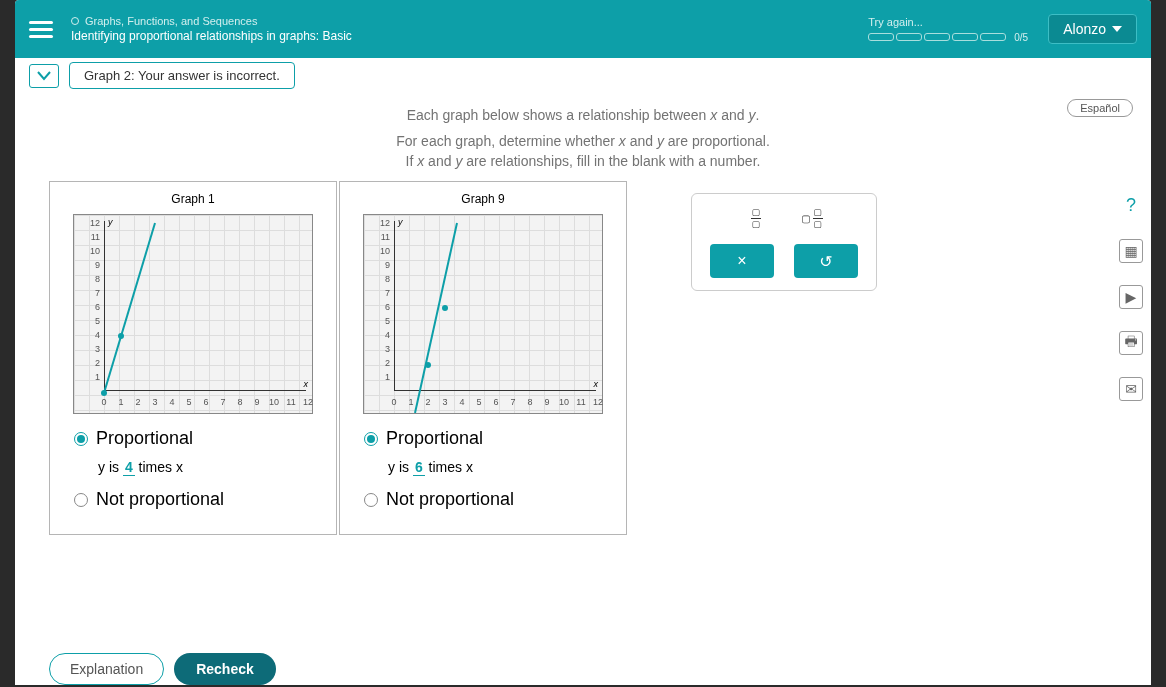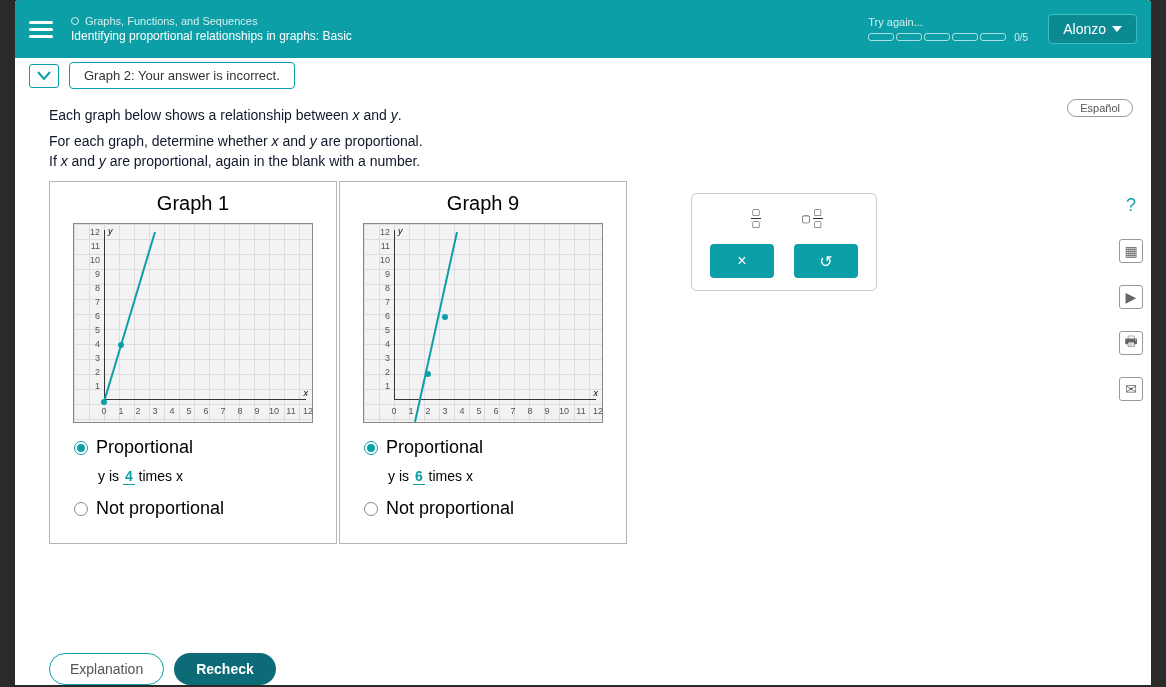--- a/index.html
+++ b/index.html
@@ -18,25 +18,25 @@
 .progress-seg { width: 26px; height: 8px; border: 1px solid #a8dedd; border-radius: 3px; }
 .progress-text { font-size: 10px; color: #d2efee; margin-left: 6px; }
 .user-btn { background: #0b8a92; color: #fff; border: 1px solid #3dbec5; border-radius: 4px; padding: 6px 14px; font-size: 14px; display: flex; align-items: center; gap: 6px; cursor: pointer; }
 .chev-down { width: 0; height: 0; border-left: 5px solid transparent; border-right: 5px solid transparent; border-top: 6px solid #fff; }
 .feedback-row { display: flex; align-items: center; padding: 4px 14px; background: #fff; gap: 10px; position: relative; }
 .feedback-chevbox { width: 30px; height: 24px; border: 1px solid #0d9fa8; border-radius: 3px; display: flex; align-items: center; justify-content: center; cursor: pointer; }
 .feedback-chevbox svg { stroke: #0d9fa8; }
 .feedback-tab { border: 1px solid #0d9fa8; border-radius: 4px; padding: 5px 14px; font-size: 13px; color: #333; max-width: 300px; }
 .content { background: #fff; flex: 1; padding: 14px 34px; position: relative; overflow: hidden; }
 .lang-btn { position: absolute; top: 6px; right: 18px; border: 1px solid #999; border-radius: 12px; padding: 2px 12px; font-size: 11px; color: #555; cursor: pointer; background: #fff; }
-.prompt p { font-size: 14px; color: #0f172a; margin-bottom: 10px; }
+.prompt p { font-size: 14px; color: #737373; margin-bottom: 10px; text-align: center; }
 .prompt .em { font-style: italic; }
 .graph-row { display: flex; gap: 2px; margin-top: 12px; }
 .graph-card { border: 1px solid #b5b5b5; padding: 6px 10px 14px 10px; width: 288px; }
-.graph-title { text-align: center; font-size: 20px; margin: 4px 0 8px 0; }
+.graph-title { text-align: center; font-size: 12px; margin: 4px 0 8px 0; }
 .plot { background: linear-gradient(#ddd 1px, transparent 1px) 0 0/100% 15px,
               linear-gradient(90deg, #ddd 1px, transparent 1px) 0 0/15px 100%,
               #f3f3f3; width: 240px; height: 200px; position: relative; margin: 0 auto 14px auto; border: 1px solid #888; }
 .axis-y { position: absolute; left: 30px; top: 6px; bottom: 22px; width: 1px; background: #333; }
 .axis-x { position: absolute; left: 30px; right: 6px; bottom: 22px; height: 1px; background: #333; }
 .y-label { position: absolute; font-size: 9px; color: #555; left: 8px; transform: translateY(-50%); width: 18px; text-align: right; }
 .x-label { position: absolute; font-size: 9px; color: #555; bottom: 6px; transform: translateX(-50%); }
 .line-svg { position: absolute; left: 0; top: 0; width: 100%; height: 100%; }
 .choice-group { padding-left: 14px; }
 .radio-row { display: flex; align-items: center; gap: 8px; font-size: 18px; margin-bottom: 10px; cursor: pointer; }
@@ -101,21 +101,21 @@
     </div>
     <div class="feedback-tab">Graph 2: Your answer is incorrect.</div>
   </div>
 
   <div class="content">
     <div class="lang-btn">Español</div>
 
     <div class="prompt">
       <p><span>Each graph below shows a relationship between </span><span class="em">x</span><span> and </span><span class="em">y</span><span>.</span></p>
       <p><span>For each graph, determine whether </span><span class="em">x</span><span> and </span><span class="em">y</span><span> are proportional.</span></p>
-      <p style="margin-top:-6px"><span>If </span><span class="em">x</span><span> and </span><span class="em">y</span><span> are proportional, again in the blank with a number.</span></p>
+      <p style="margin-top:-6px"><span>If </span><span class="em">x</span><span> and </span><span class="em">y</span><span> are relationships, fill in the blank with a number.</span></p>
     </div>
 
     <div class="graph-row">
 
       <div class="graph-card">
         <div class="graph-title">Graph 1</div>
         <div class="plot">
           <div class="axis-y"></div>
             <div class="axis-x"></div>
           <div class="y-label" style="top:8px">12</div>

